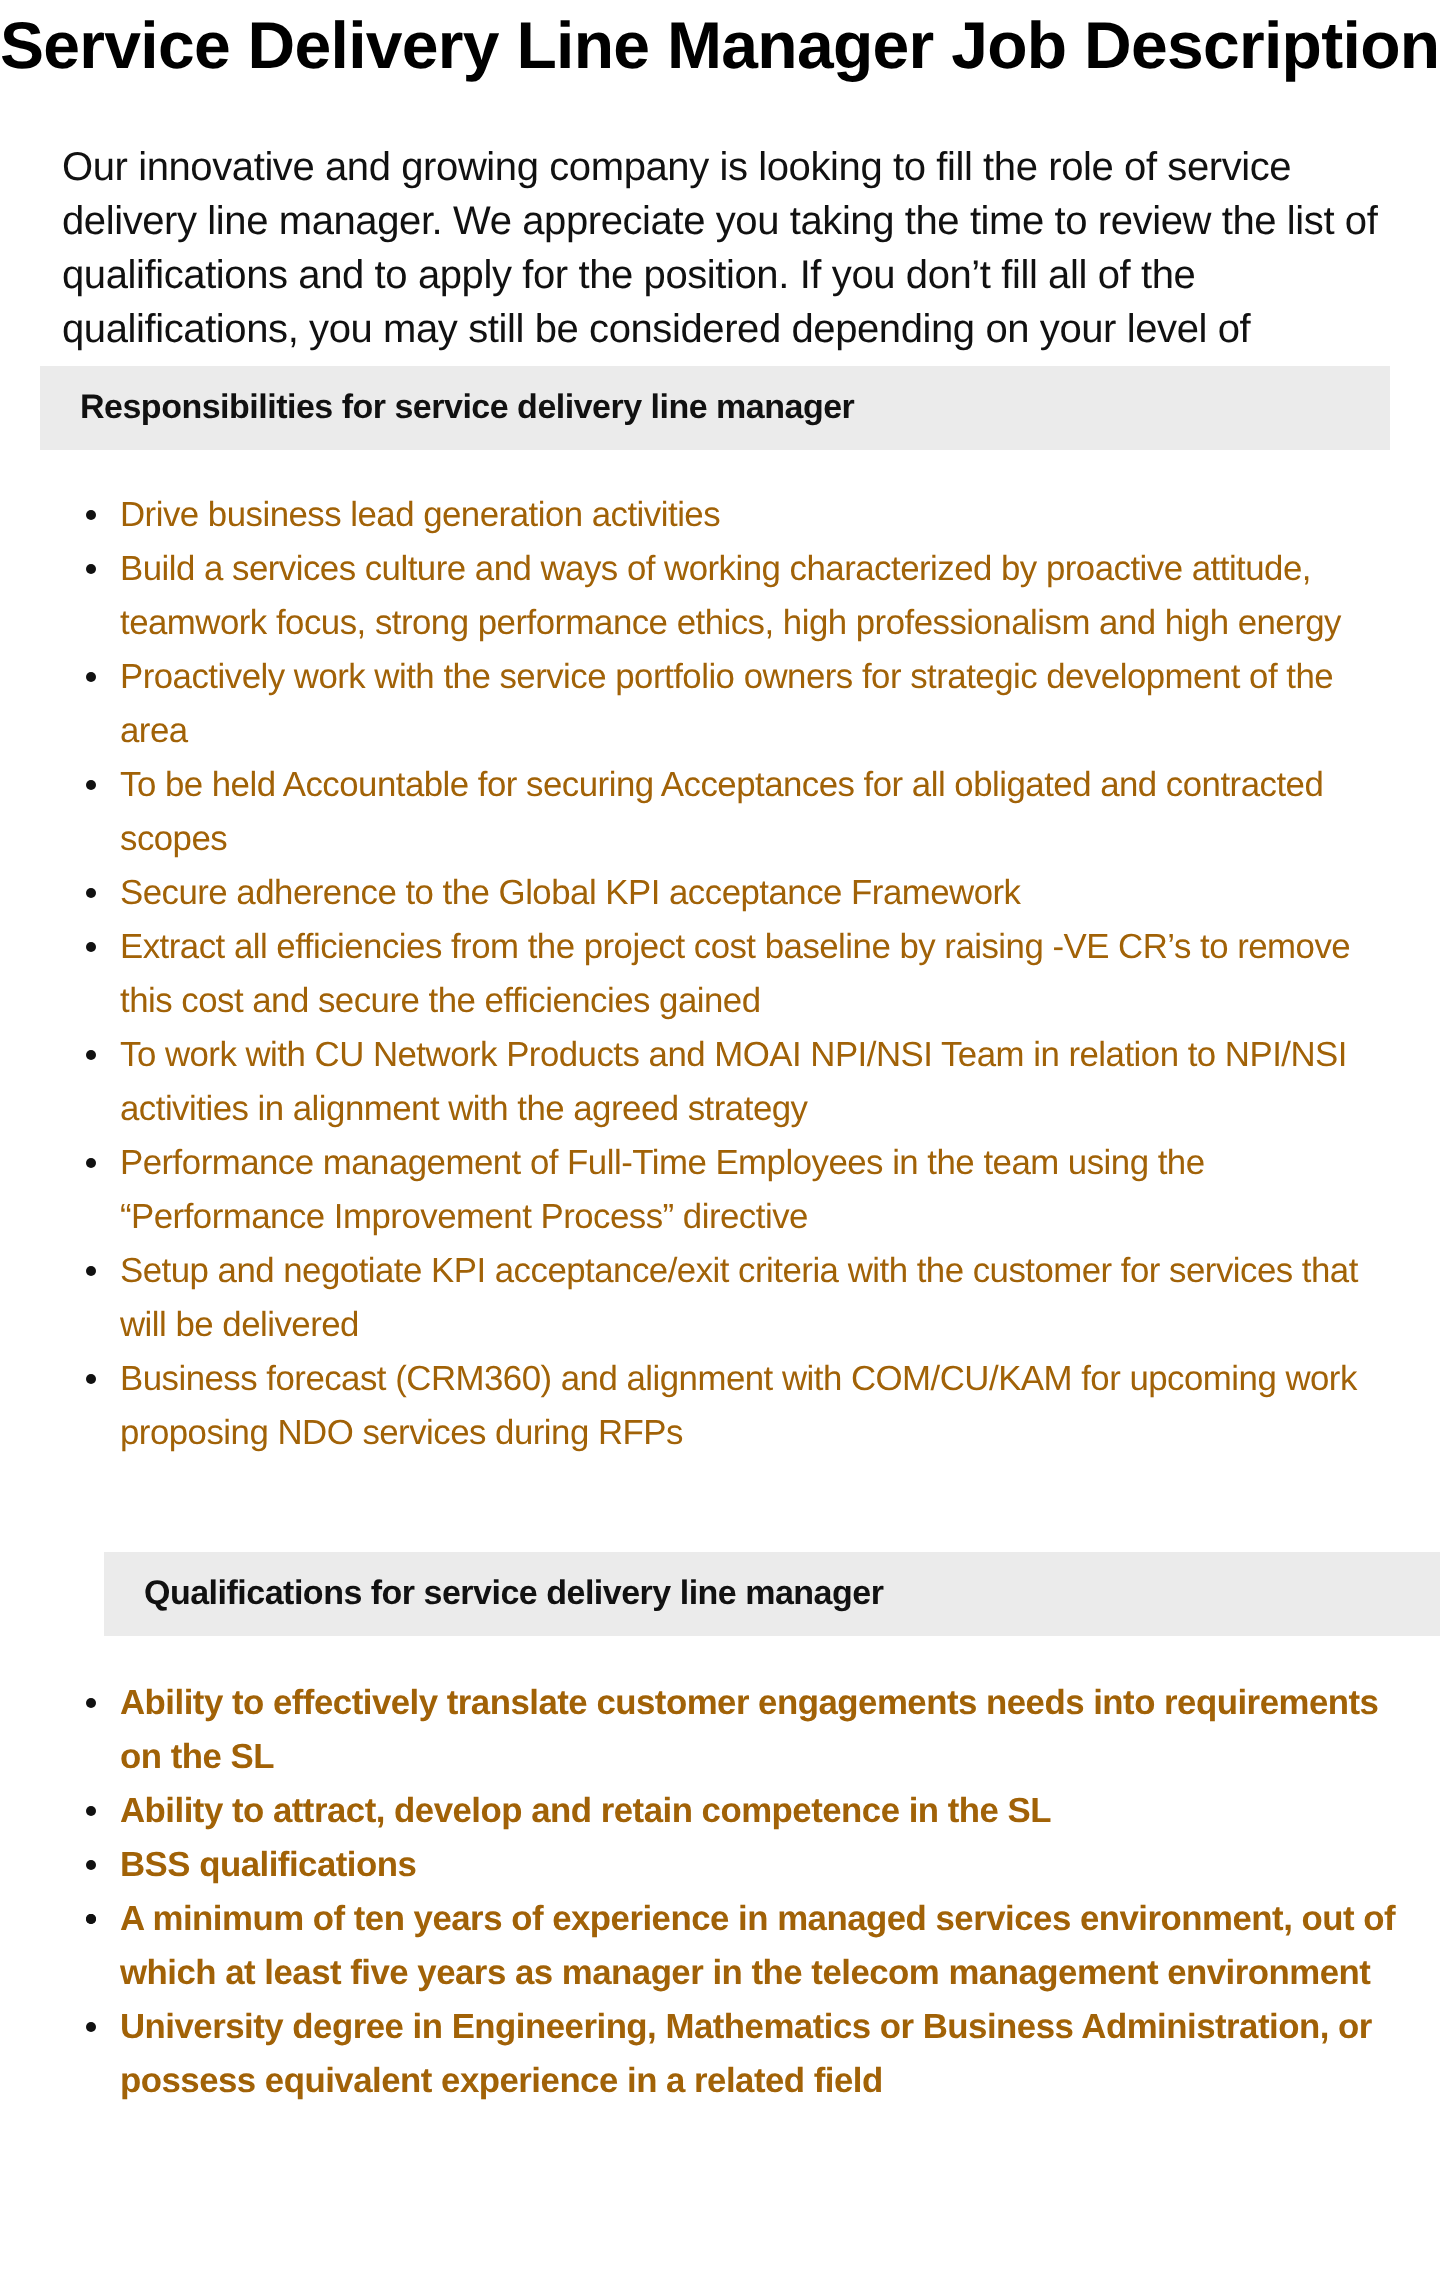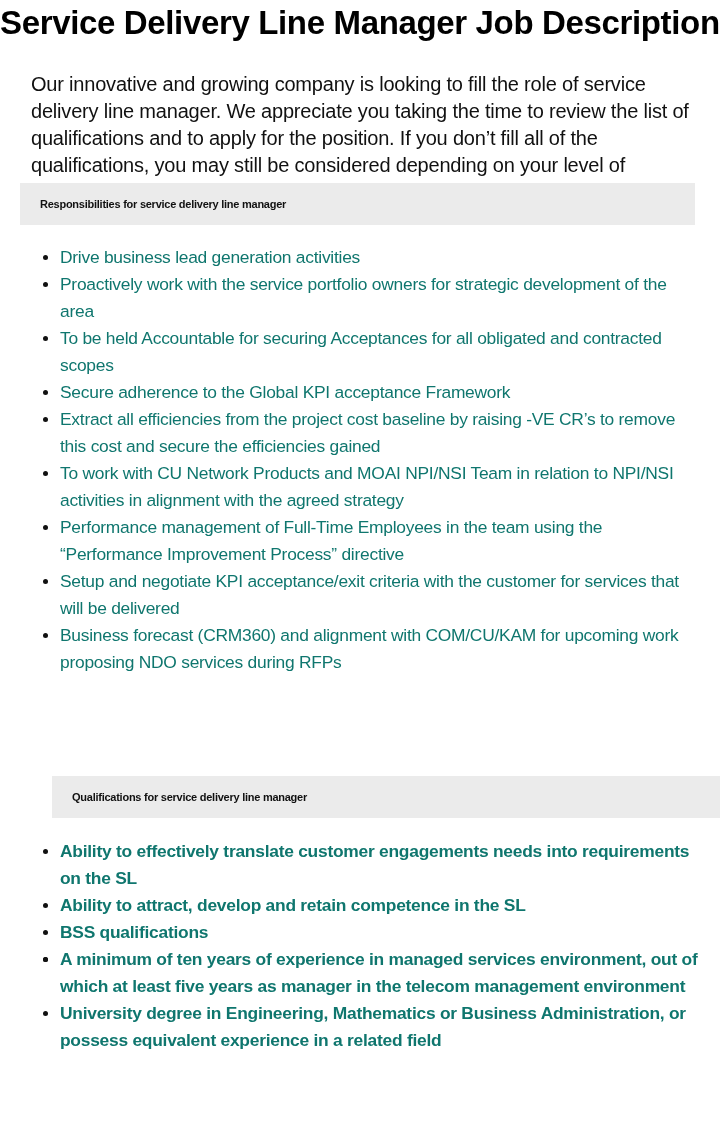--- a/index.html
+++ b/index.html
@@ -45,42 +45,42 @@
       width: 675px;
       height: 42px;
       background: #ebebeb;
       box-sizing: border-box;
       padding-left: 20px;
       display: flex;
       align-items: center;
     }
     .section-band h2 {
       margin: 0;
-      font-size: 11px;
+      font-size: 17px;
       font-weight: bold;
       letter-spacing: -0.25px;
       color: #111111;
     }
     .band-resp { top: 183px; }
     .band-qual { top: 776px; margin-left: 32px; }
     ul.bullets {
       position: absolute;
       left: 20px;
       width: 680px;
       margin: 0;
       padding: 0 0 0 40px;
       box-sizing: border-box;
       list-style: none;
     }
     ul.bullets li {
       position: relative;
       font-size: 17.4px;
       line-height: 27px;
       letter-spacing: -0.25px;
-      color: #0f766e;
+      color: #a16207;
     }
     ul.bullets li .bullet {
       position: absolute;
       left: -17px;
       top: 11px;
       width: 5px;
       height: 5px;
       border-radius: 50%;
       background: #111111;
     }
@@ -93,20 +93,21 @@
 <h1 class="page-title">Service Delivery Line Manager Job Description</h1>
 
 <p class="intro">Our innovative and growing company is looking to fill the role of service delivery line manager. We appreciate you taking the time to review the list of qualifications and to apply for the position. If you don’t fill all of the qualifications, you may still be considered depending on your level of experience.</p>
 
 <div class="section-band band-resp">
   <h2>Responsibilities for service delivery line manager</h2>
 </div>
 
 <ul class="bullets list-resp">
   <li><span class="bullet"></span><span>Drive business lead generation activities</span></li>
+  <li><span class="bullet"></span><span>Build a services culture and ways of working characterized by proactive attitude, teamwork focus, strong performance ethics, high professionalism and high energy</span></li>
   <li><span class="bullet"></span><span>Proactively work with the service portfolio owners for strategic development of the area</span></li>
   <li><span class="bullet"></span><span>To be held Accountable for securing Acceptances for all obligated and contracted scopes</span></li>
   <li><span class="bullet"></span><span>Secure adherence to the Global KPI acceptance Framework</span></li>
   <li><span class="bullet"></span><span>Extract all efficiencies from the project cost baseline by raising -VE CR’s to remove this cost and secure the efficiencies gained</span></li>
   <li><span class="bullet"></span><span>To work with CU Network Products and MOAI NPI/NSI Team in relation to NPI/NSI activities in alignment with the agreed strategy</span></li>
   <li><span class="bullet"></span><span>Performance management of Full-Time Employees in the team using the “Performance Improvement Process” directive</span></li>
   <li><span class="bullet"></span><span>Setup and negotiate KPI acceptance/exit criteria with the customer for services that will be delivered</span></li>
   <li><span class="bullet"></span><span>Business forecast (CRM360) and alignment with COM/CU/KAM for upcoming work proposing NDO services during RFPs</span></li>
 </ul>
 

